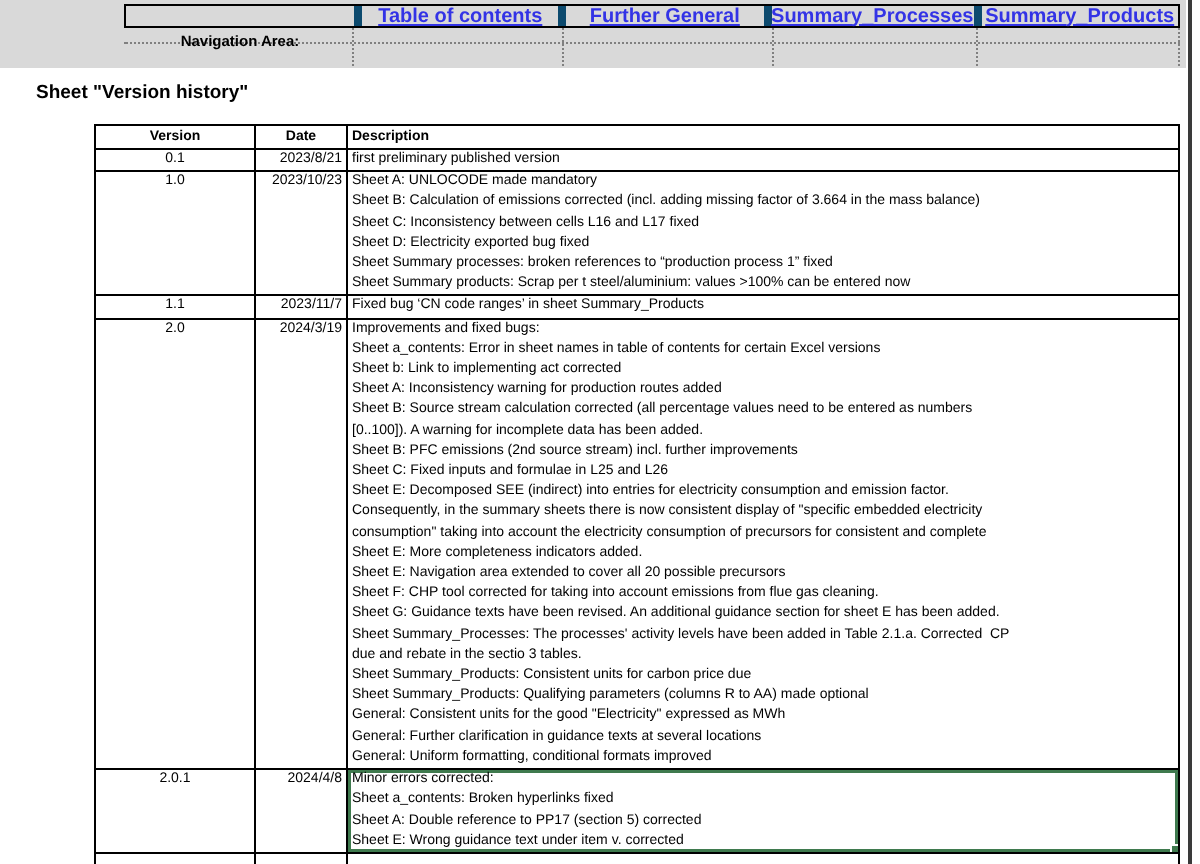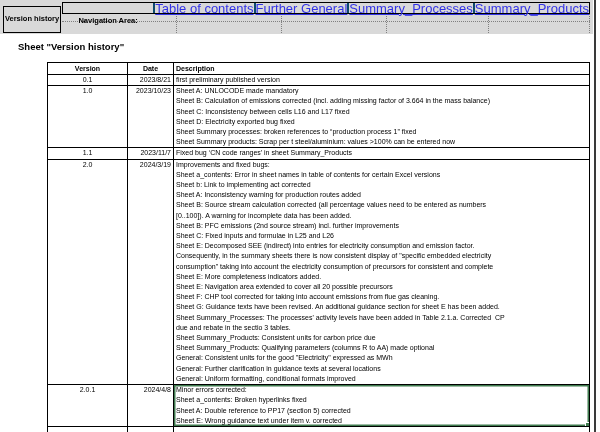--- a/index.html
+++ b/index.html
@@ -26,23 +26,23 @@
     position:absolute;left:62px;top:2px;width:528px;height:12px;
     display:flex;border:1px solid #000;box-sizing:border-box;
     z-index:2;
   }
   .nav-label{
     width:114px;box-sizing:border-box;
     font-size:7.5px;font-weight:bold;color:#000;
     display:flex;align-items:center;justify-content:center;margin-top:17px;
   }
   .nav-link-cell{
-    flex:1;box-sizing:border-box;border-left:2px solid #0c4a6e;
+    flex:1;box-sizing:border-box;border-left:4px solid #0c4a6e;
     display:flex;align-items:center;justify-content:center;
-    font-size:13px;font-weight:normal;
+    font-size:10px;font-weight:bold;
     color:var(--linkblue,#3333e6);
     text-decoration:underline;
     cursor:pointer;white-space:nowrap;overflow:visible;
   }
   .nav-empty-row{
     position:absolute;left:62px;top:14px;width:528px;height:8px;
     border-bottom:1px dotted #808080;box-sizing:border-box;
   }
   .nav-dots{
     position:absolute;top:14px;height:19px;width:0;
@@ -81,23 +81,20 @@
   .fill-handle{
     position:absolute;right:-1px;bottom:-1px;width:5px;height:5px;
     background:var(--green,#3f7a4e);border:1px solid #fff;box-sizing:border-box;
     cursor:crosshair;
   }
 </style>
 </head>
 <body>
 
 <div class="navbar">
-  <div class="sheet-tab">
-    <span>Version history</span>
-  </div>
   <div class="nav-strip">
     <div class="nav-label">Navigation Area:</div>
     <div class="nav-link-cell">Table of contents</div>
     <div class="nav-link-cell">Further General</div>
     <div class="nav-link-cell">Summary_Processes</div>
     <div class="nav-link-cell">Summary_Products</div>
   </div>
   <div class="nav-empty-row"></div>
   <div class="nav-dots" style="left:176px"></div>
   <div class="nav-dots" style="left:281px"></div>

